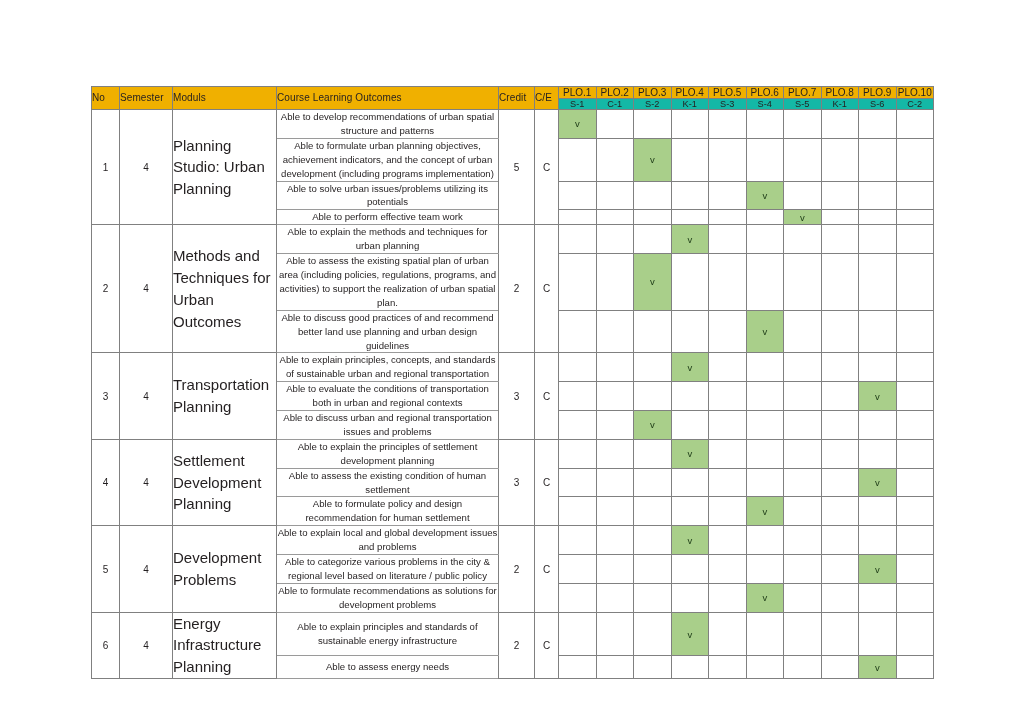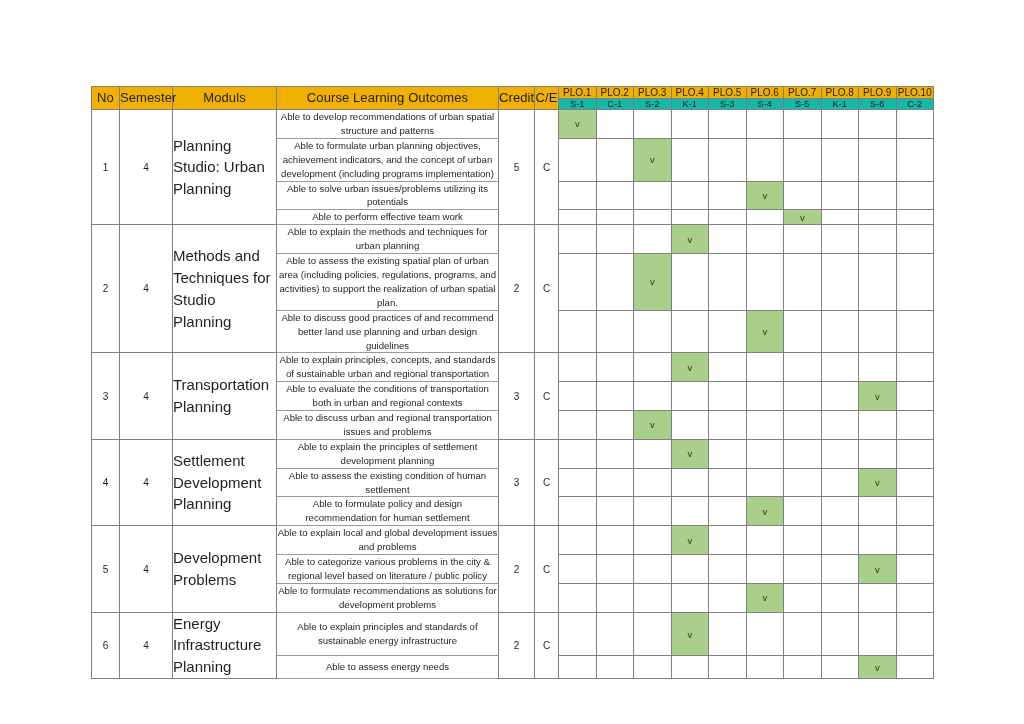--- a/index.html
+++ b/index.html
@@ -37,22 +37,22 @@
     padding: 0;
     font-weight: normal;
     vertical-align: middle;
     background-clip: padding-box;
   }
   
   th.hd {
     background: #f0b000;
     color: #231f20;
     font-weight: bold;
-    font-size: 13px;
-    text-align: center;
+    font-size: 10px;
+    text-align: left;
     letter-spacing: .1px;
     border: 1px solid #808080;
     line-height: 1.15;
     margin-left: 10px;
   }
   th.hd-plo {
     background: #f0b000;
     color: #231f20;
     font-weight: bold;
     font-size: 10px;
@@ -213,21 +213,21 @@
             <td class="plo"></td>
             <td class="plo"></td>
             <td class="plo mark">v</td>
             <td class="plo"></td>
             <td class="plo"></td>
             <td class="plo"></td>
           </tr>
           <tr class="clo-row grp-start">
             <td class="num" rowspan="3">2</td>
             <td class="sem" rowspan="3">4</td>
-            <td class="modul" rowspan="3">Methods and Techniques for Studio Planning</td>
+            <td class="modul" rowspan="3">Methods and Techniques for Urban Outcomes</td>
             <td class="clo">Able to explain the methods and techniques for urban  planning</td>
             <td class="credit" rowspan="3">2</td>
             <td class="ce" rowspan="3">C</td>
             <td class="plo"></td>
             <td class="plo"></td>
             <td class="plo"></td>
             <td class="plo mark">v</td>
             <td class="plo"></td>
             <td class="plo"></td>
             <td class="plo"></td>

